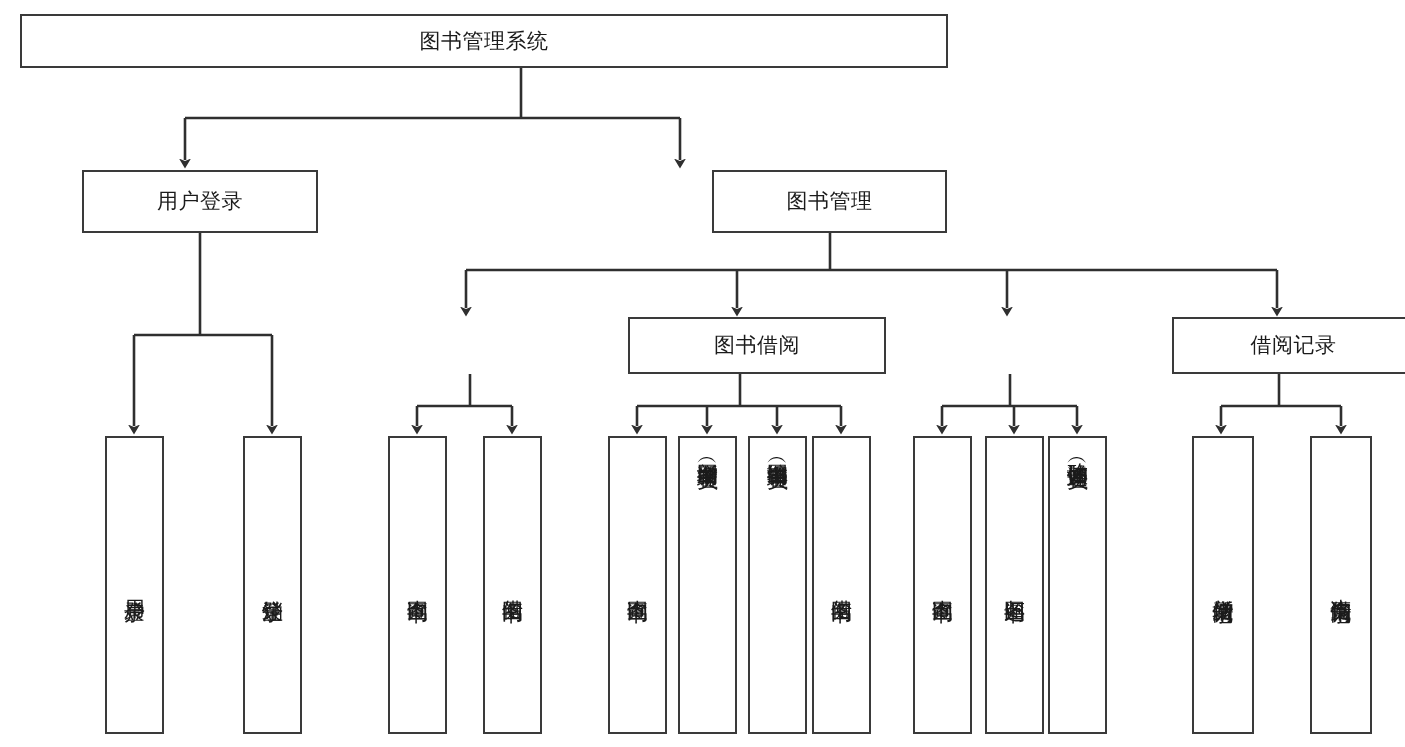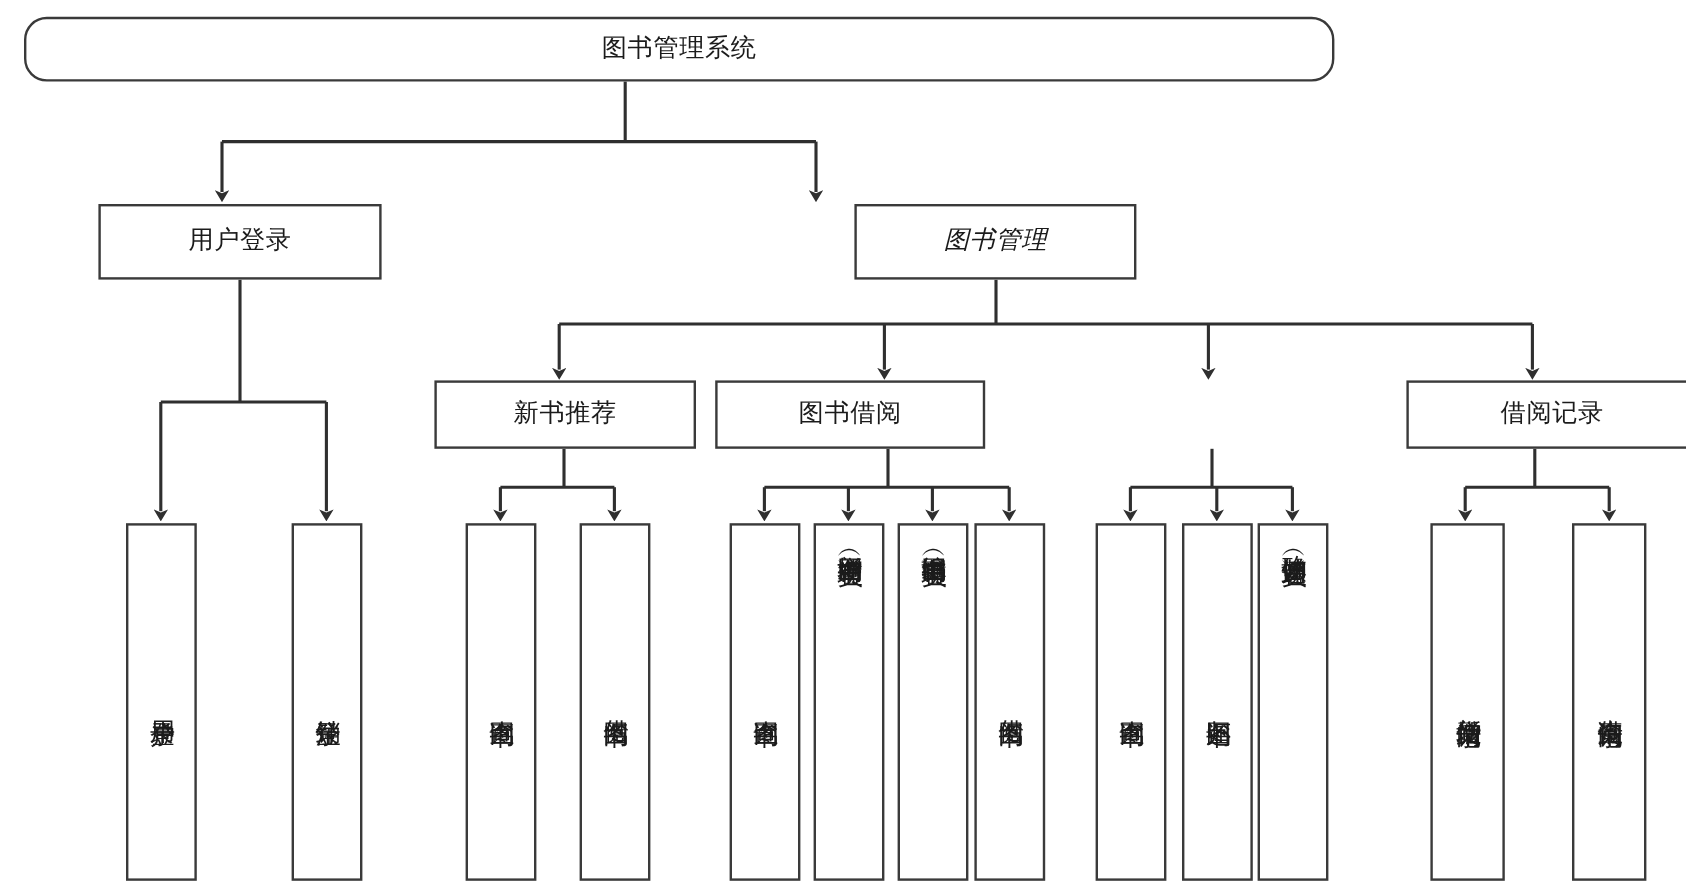--- a/index.html
+++ b/index.html
@@ -120,35 +120,32 @@
       <path d="M1014,406 L1014,426" marker-end="url(#arrow)"></path>
       <path d="M1077,406 L1077,426" marker-end="url(#arrow)"></path>
 
       <path d="M1279,374 L1279,406"></path>
       <path d="M1221,406 L1341,406"></path>
       <path d="M1221,406 L1221,426" marker-end="url(#arrow)"></path>
       <path d="M1341,406 L1341,426" marker-end="url(#arrow)"></path>
     </g>
   </svg>
 
-  <div class="node" style="left:20px;top:14px;width:1092px;height:54px;border-radius:19px;">
+  <div class="node" style="left:20px;top:14px;width:928px;height:54px;">
     <span class="label">图书管理系统</span>
   </div>
 
   <div class="node" style="left:82px;top:170px;width:236px;height:63px;">
     <span class="label">用户登录</span>
   </div>
-  <div class="node" style="left:712px;top:170px;width:235px;height:63px;font-style:italic;">
+  <div class="node" style="left:712px;top:170px;width:235px;height:63px;">
     <span class="label">图书管理</span>
   </div>
 
-  <div class="node" style="left:362px;top:317px;width:218px;height:57px;">
-    <span class="label">新书推荐</span>
-  </div>
-  <div class="node" style="left:596px;top:317px;width:225px;height:57px;">
+  <div class="node" style="left:628px;top:317px;width:258px;height:57px;">
     <span class="label">图书借阅</span>
   </div>
   <div class="node" style="left:1172px;top:317px;width:243px;height:57px;">
     <span class="label">借阅记录</span>
   </div>
 
   <div class="node leaf short" style="left:105px;top:436px;width:59px;height:298px;">
     <span class="label">用户登录</span>
   </div>
   <div class="node leaf short" style="left:243px;top:436px;width:59px;height:298px;">

